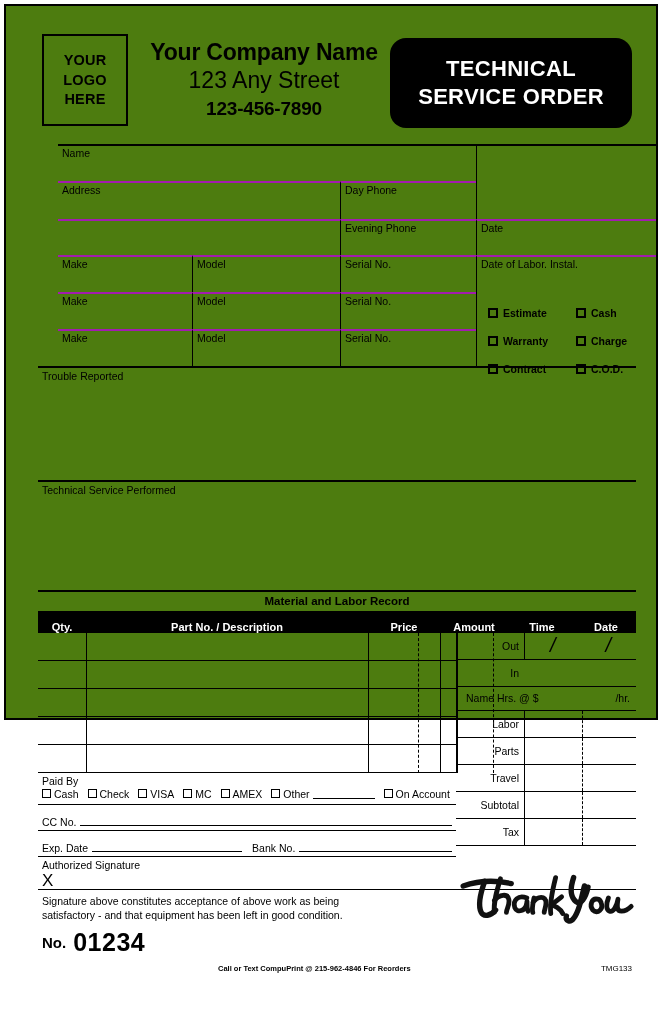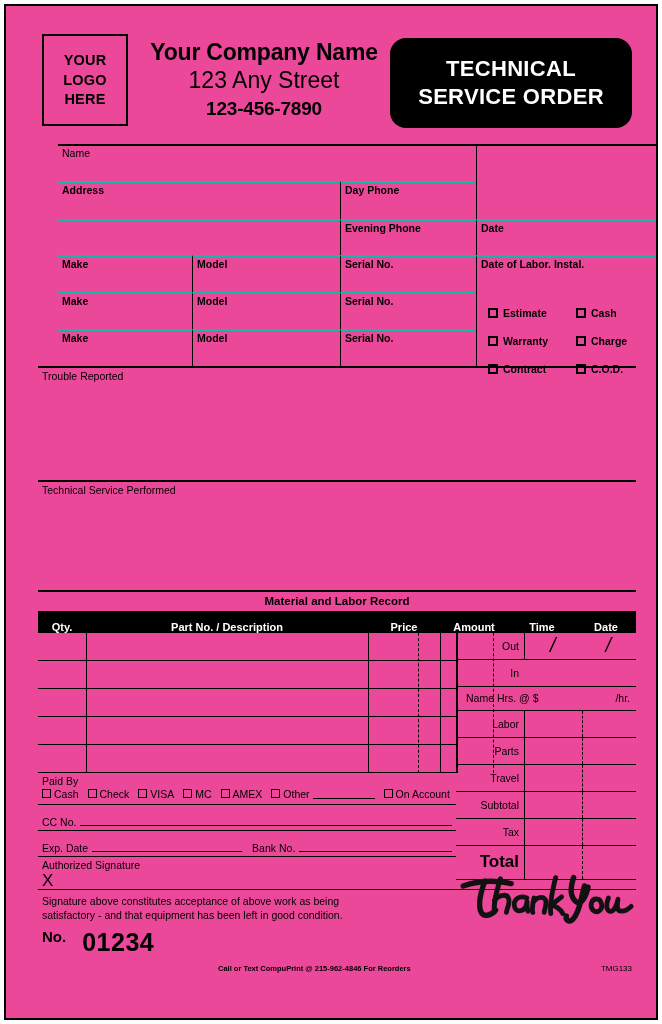--- a/index.html
+++ b/index.html
@@ -17,24 +17,24 @@
     width: 662px;
     height: 1024px;
     background: #fff;
     box-sizing: border-box;
     overflow: hidden;
   }
   
   #sheet {
     position: absolute;
     left: 4px; top: 4px;
-    width: 654px; height: 1016px;
+    width: 654px; height: 716px;
     border: 2px solid #000;
     box-sizing: border-box;
-    background: #ec4899;
+    background: #4d7c0f;
   }
   #inner {
     position: absolute;
     left: 32px; top: 10px;
     width: 598px;
     box-sizing: border-box;
   }
 
   
   .header {
@@ -105,21 +105,21 @@
   
   .grid { width: 598px; box-sizing: border-box; margin-left: 20px; }
   .row { display: flex; position: relative; box-sizing: border-box; }
   .cell {
     position: relative;
     box-sizing: border-box;
     font-size: 10.5px;
     padding: 2px 0 0 4px;
     line-height: 1.1;
   }
-  .btop { border-top: 2px solid #14b8a6; font-weight: bold; }
+  .btop { border-top: 2px solid #a21caf; }
   .bleft { border-left: 1.6px solid #000; }
   .lbl { font-size: 10.5px; line-height: 1.1; }
 
   
   .cust { border-top: 2.5px solid #000; }
   .r-name { height: 37px; }
   .r-addr { height: 38px; }
   .r-even { height: 36px; }
   .r-make { height: 37px; }
 
@@ -332,22 +332,22 @@
     position: absolute;
     left: 4px; top: 4px;
     width: 330px;
     font-size: 10.5px;
     line-height: 1.35;
   }
   .orderno {
     position: absolute;
     left: 4px; top: 38px;
     display: flex;
-    align-items: flex-start;
-    gap: 16px;
+    align-items: center;
+    gap: 7px;
   }
   .orderno .no { font-size: 15px; font-weight: bold; }
   .orderno .num { font-size: 25px; font-weight: bold; letter-spacing: .5px; }
   .thankyou {
     position: absolute;
     right: 0px; top: -22px;
     width: 180px;
     height: 60px;
   }
   .reorder {
@@ -564,25 +564,20 @@
           <div class="t-row">
             <div class="t-lab">Subtotal</div>
             <div class="t-dollars"></div>
             <div class="t-cents"></div>
           </div>
           <div class="t-row">
             <div class="t-lab">Tax</div>
             <div class="t-dollars"></div>
             <div class="t-cents"></div>
           </div>
-          <div class="t-row" style="height:34px">
-            <div class="t-lab t-total-lab">Total</div>
-            <div class="t-dollars"></div>
-            <div class="t-cents"></div>
-          </div>
         </div>
       </div>
 
       <div class="pay-wrap" style="height:0">
         <div class="pay-left" style="top:-1px">
 
           <div class="pay-lbl">Paid By</div>
           <div class="pay-boxes">
             <div class="pb">
               <span class="box2"></span>

